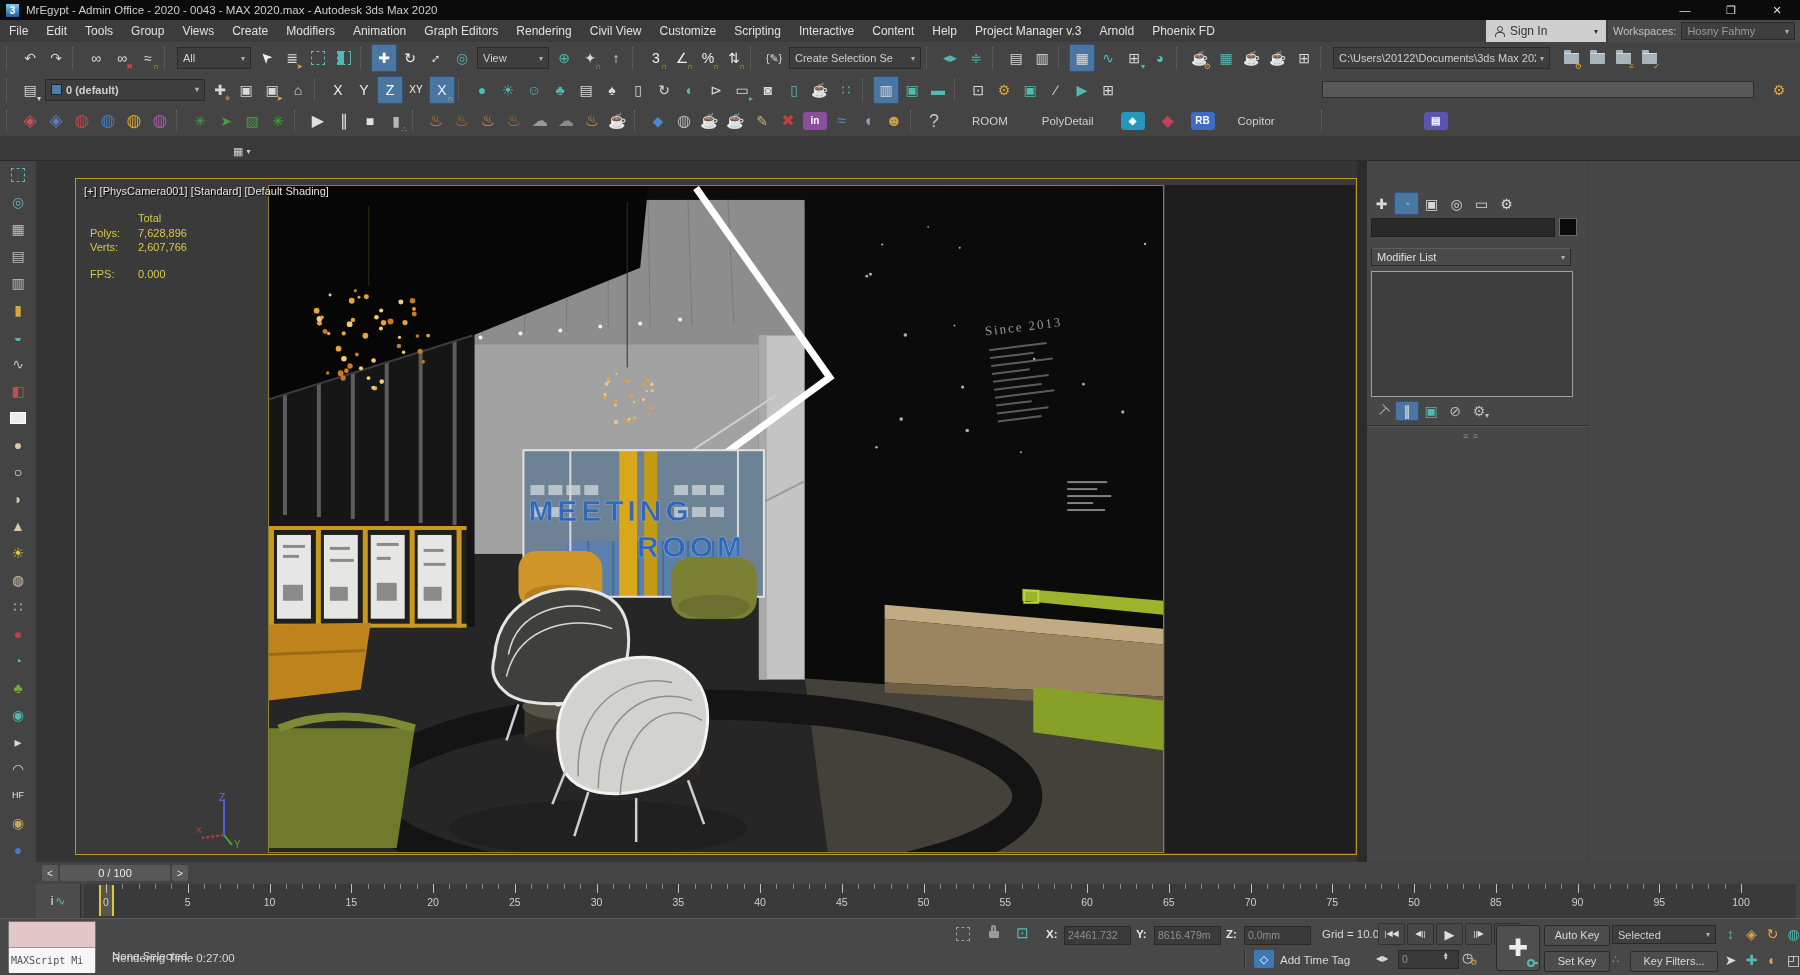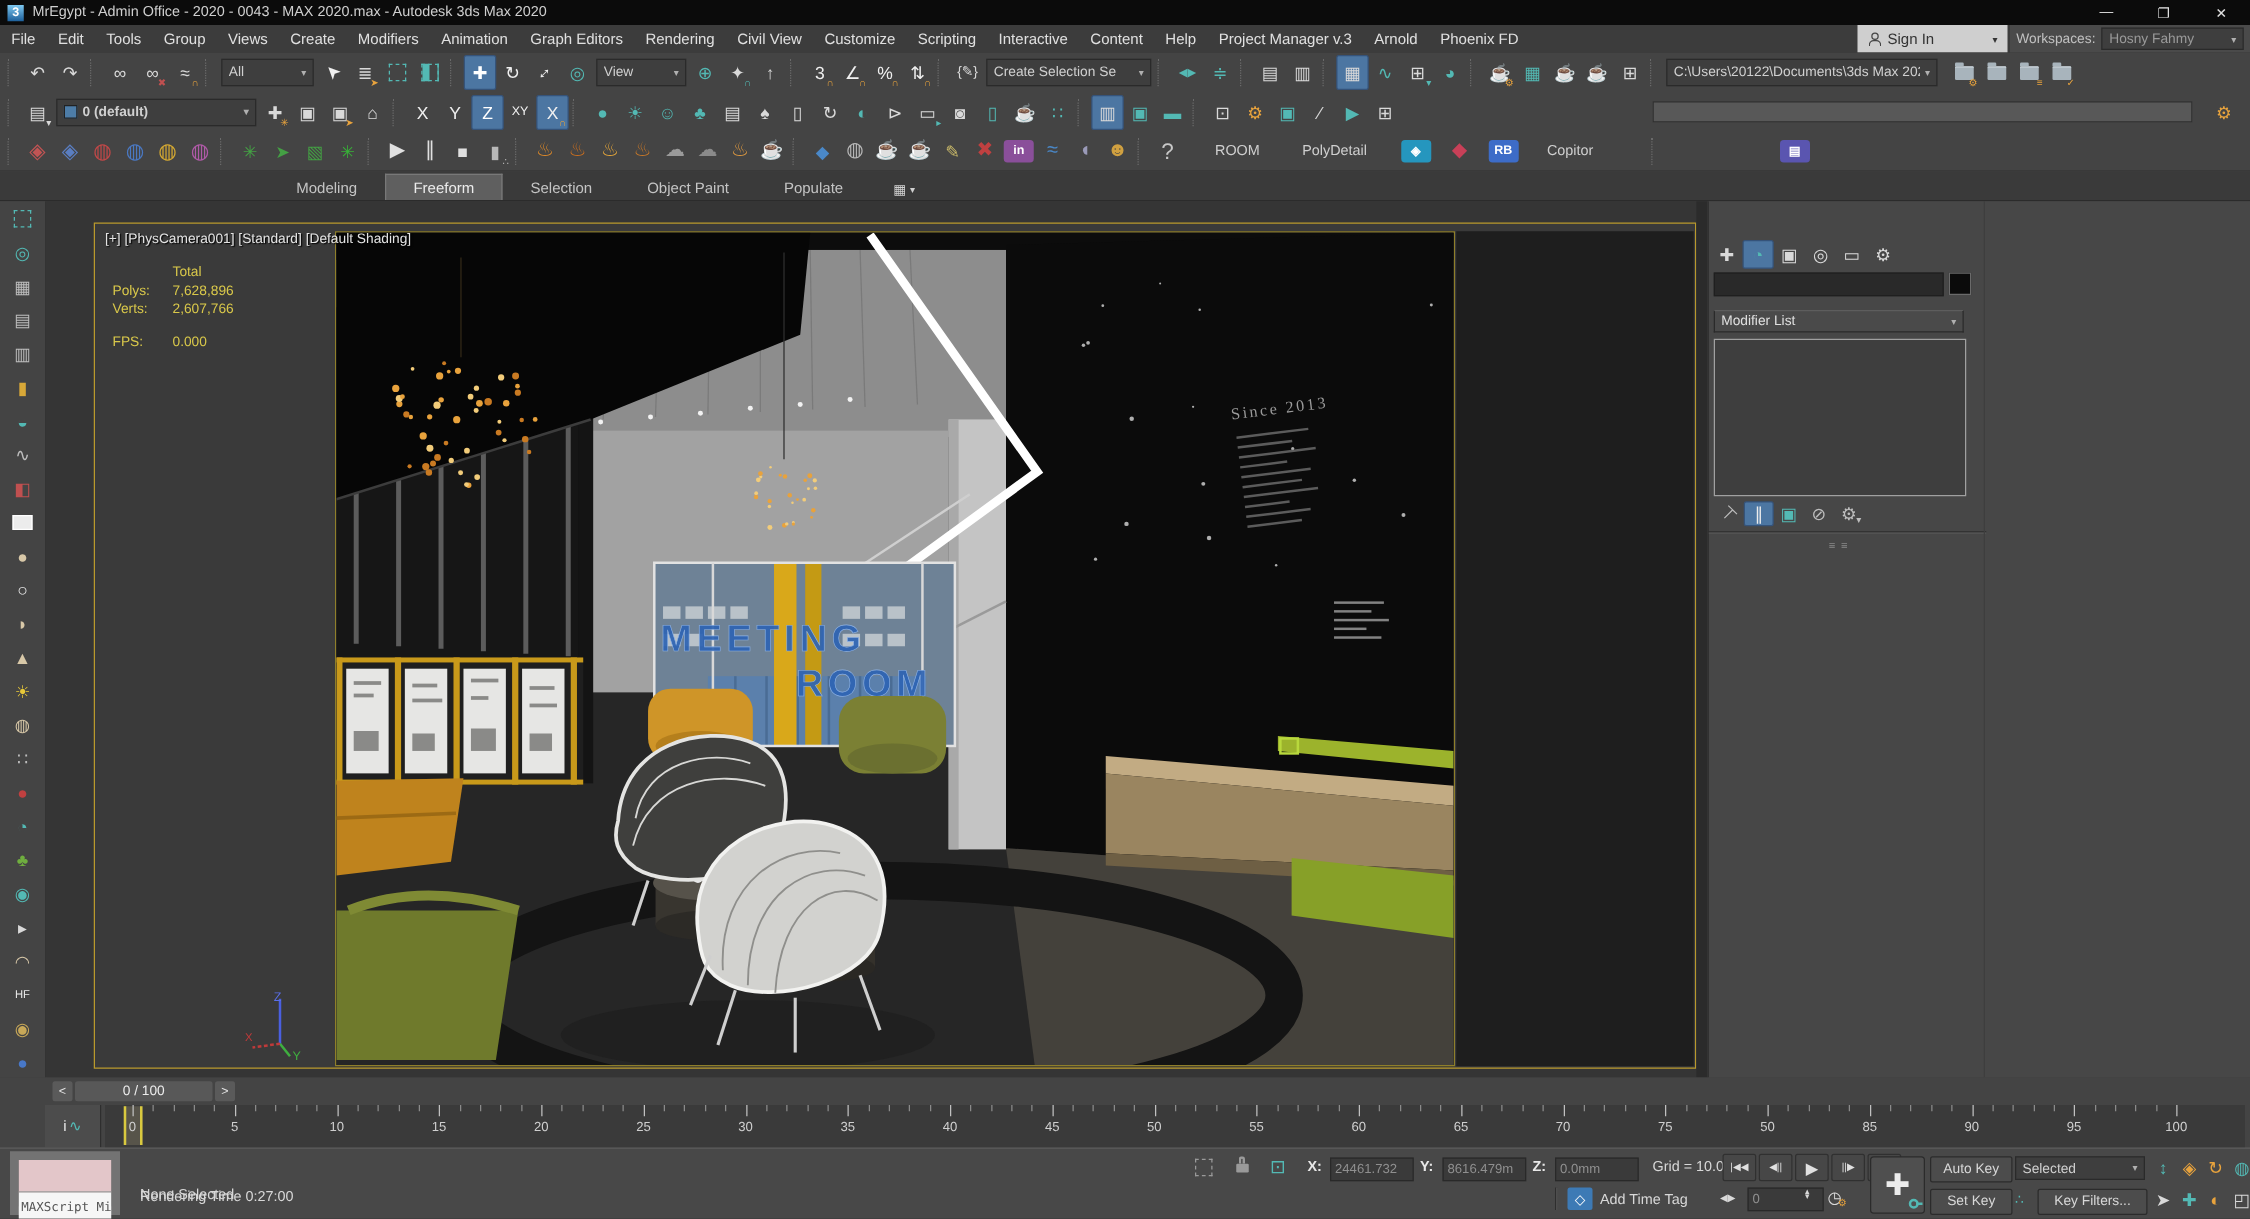--- a/index.html
+++ b/index.html
@@ -111,21 +111,21 @@
              display:flex;align-items:center;justify-content:center;gap:2px;font-size:12px;color:#e8e8e8;}
   #minicurve .wave{color:#53b9b4;}
   #ruler{position:absolute;left:84px;top:0;width:1712px;height:34px;background:#3a3a3a;border-bottom:1px solid #262626;}
   .tick{position:absolute;top:0;width:1px;background:#8a8a8a;}
   .tick.major{background:#c0c0c0;}
   .ticklabel{position:absolute;top:12px;transform:translateX(-50%);font-size:10.5px;color:#cfcfcf;}
   #timehandle{position:absolute;left:15px;top:1px;width:15px;height:31px;background:#57544a;
               border-left:2px solid #d9c93f;border-right:2px solid #d9c93f;box-sizing:border-box;}
   
   #statusbar{position:absolute;left:0;top:918px;width:1800px;height:57px;background:#484848;border-top:1px solid #5c5c5c;}
-  #listener{position:absolute;left:8px;top:2px;width:88px;height:51px;border:7px solid #737373;box-sizing:border-box;}
+  #listener{position:absolute;left:8px;top:2px;width:88px;height:51px;border:1px solid #737373;box-sizing:border-box;}
   #listener-pink{height:25px;background:#e3c6c9;border-bottom:1px solid #9a9a9a;}
   #listener-white{height:25px;background:#f6f6f6;color:#555;font-family:"DejaVu Sans Mono",monospace;
                   font-size:10px;line-height:25px;padding-left:2px;white-space:nowrap;overflow:hidden;}
   .sbtext{position:absolute;font-size:11.5px;color:#d8d8d8;white-space:nowrap;}
   .sblab{position:absolute;font-size:11.5px;font-weight:bold;color:#e8e8e8;}
   .sbico{position:absolute;display:flex;align-items:center;justify-content:center;}
   .sbfield{position:absolute;height:17px;background:#3a3a3a;border:1px solid #292929;color:#8f8f8f;
            font-size:10.5px;line-height:17px;padding-left:3px;overflow:hidden;white-space:nowrap;}
   .sbbtn{position:absolute;height:19px;background:#4c4c4c;border:1px solid #2b2b2b;border-radius:2px;
          color:#d8d8d8;font-size:11px;text-align:center;line-height:19px;}
@@ -602,27 +602,20 @@
       <span class="ttile" style="background: rgb(61, 108, 200);">RB</span>
       <span class="tgap" style="width: 12px;"></span>
       <span class="tbtn">Copitor</span>
       <span class="tgap" style="width: 34px;"></span>
       <span class="tsep"></span>
       <span class="tgap" style="width: 90px;"></span>
       <span class="ttile" style="background: rgb(90, 85, 176);">▤</span>
     </div>
 
   <div id="ribbon">
-    <div id="ribbontabs" style="display:flex;align-items:flex-end;">
-        <span class="rtab">Modeling</span>
-        <span class="rtab active">Freeform</span>
-        <span class="rtab">Selection</span>
-        <span class="rtab">Object Paint</span>
-        <span class="rtab">Populate</span>
-      </div>
     <div id="ribbonmore">
       <span>▦</span>
       <span style="font-size:8px;">▾</span>
     </div>
   </div>
 
   <div id="workarea">
     <div id="leftstrip">
         <span class="ticon">
           <span class="dashedbox"></span>

